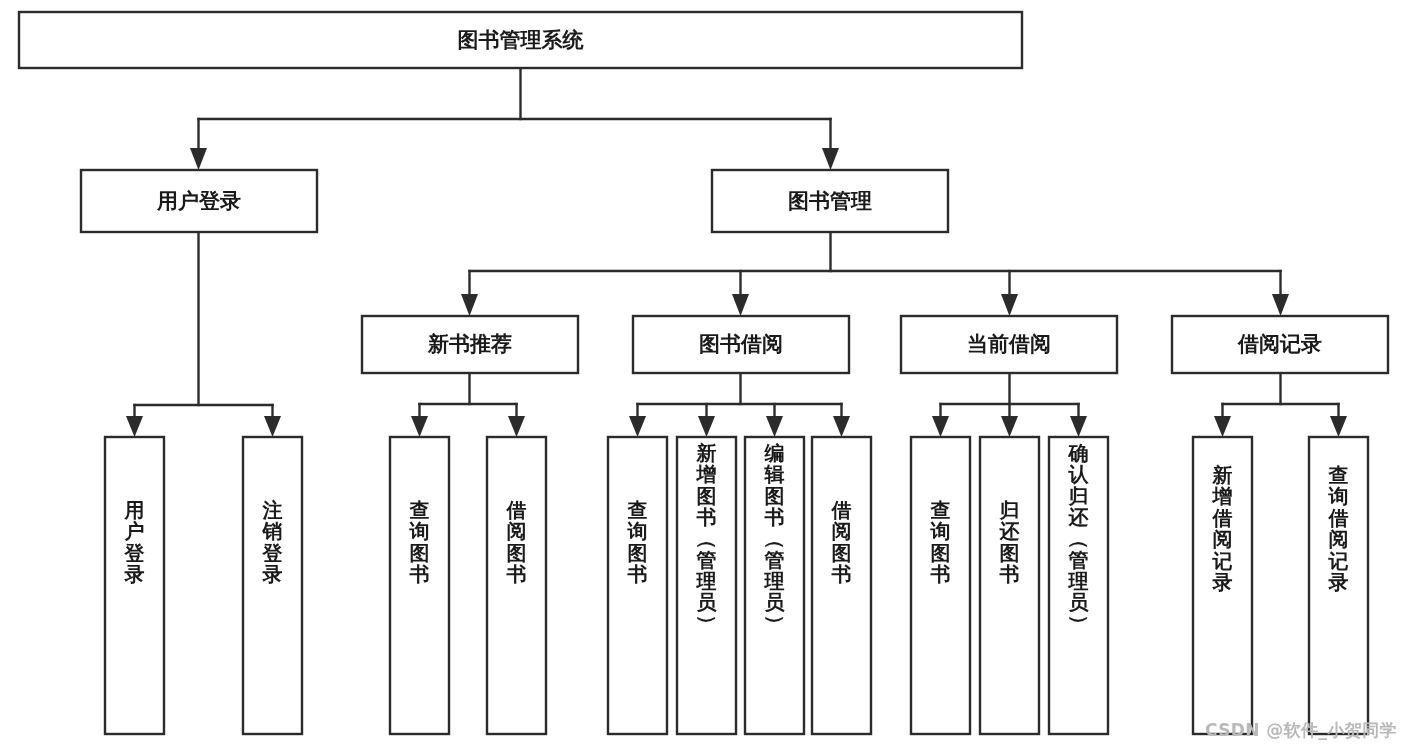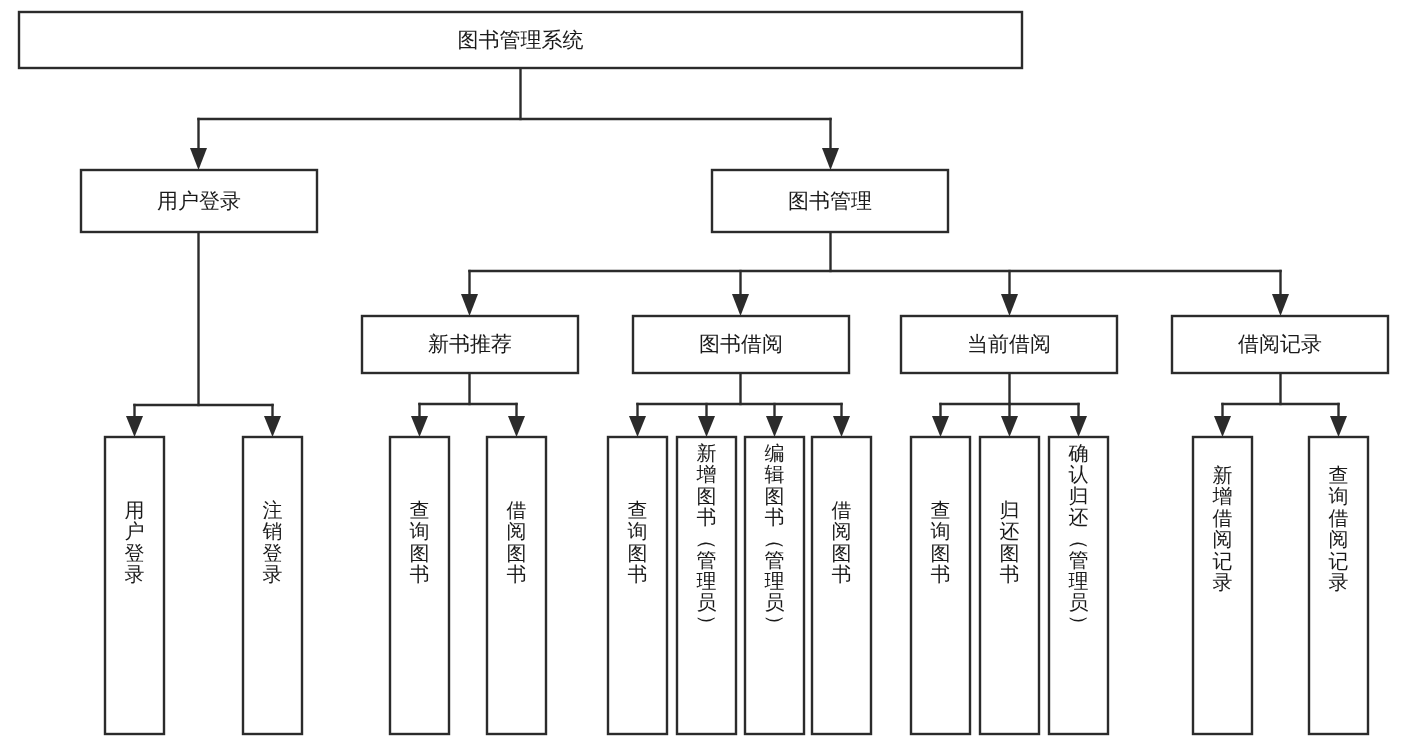--- a/index.html
+++ b/index.html
@@ -9,20 +9,21 @@
   }
   body {
     font-family: "DejaVu Sans", "Liberation Sans", sans-serif;
   }
   #canvas {
     position: relative;
     width: 1405px;
     height: 747px;
     background: #ffffff;
     overflow: hidden;
+    font-weight: bold;
   }
   #diagram-svg {
     position: absolute;
     left: 0;
     top: 0;
     width: 1405px;
     height: 747px;
   }
   .node-box {
     fill: #ffffff;
@@ -228,13 +229,14 @@
   <div class="vlabel" style="left:745px; top:443px; width:59px;"><span>编</span><span>辑</span><span>图</span><span>书</span><span class="paren">（</span><span>管</span><span>理</span><span>员</span><span class="paren">）</span></div>
   <div class="vlabel" style="left:812px; top:500px; width:59px;"><span>借</span><span>阅</span><span>图</span><span>书</span></div>
 
   <div class="vlabel" style="left:911px; top:500px; width:59px;"><span>查</span><span>询</span><span>图</span><span>书</span></div>
   <div class="vlabel" style="left:980px; top:500px; width:59px;"><span>归</span><span>还</span><span>图</span><span>书</span></div>
   <div class="vlabel" style="left:1049px; top:443px; width:59px;"><span>确</span><span>认</span><span>归</span><span>还</span><span class="paren">（</span><span>管</span><span>理</span><span>员</span><span class="paren">）</span></div>
 
   <div class="vlabel" style="left:1193px; top:465px; width:59px;"><span>新</span><span>增</span><span>借</span><span>阅</span><span>记</span><span>录</span></div>
   <div class="vlabel" style="left:1309px; top:465px; width:59px;"><span>查</span><span>询</span><span>借</span><span>阅</span><span>记</span><span>录</span></div>
 
+  <div class="watermark">CSDN @软件_小贺同学</div>
 </div>
 
 </body></html>

